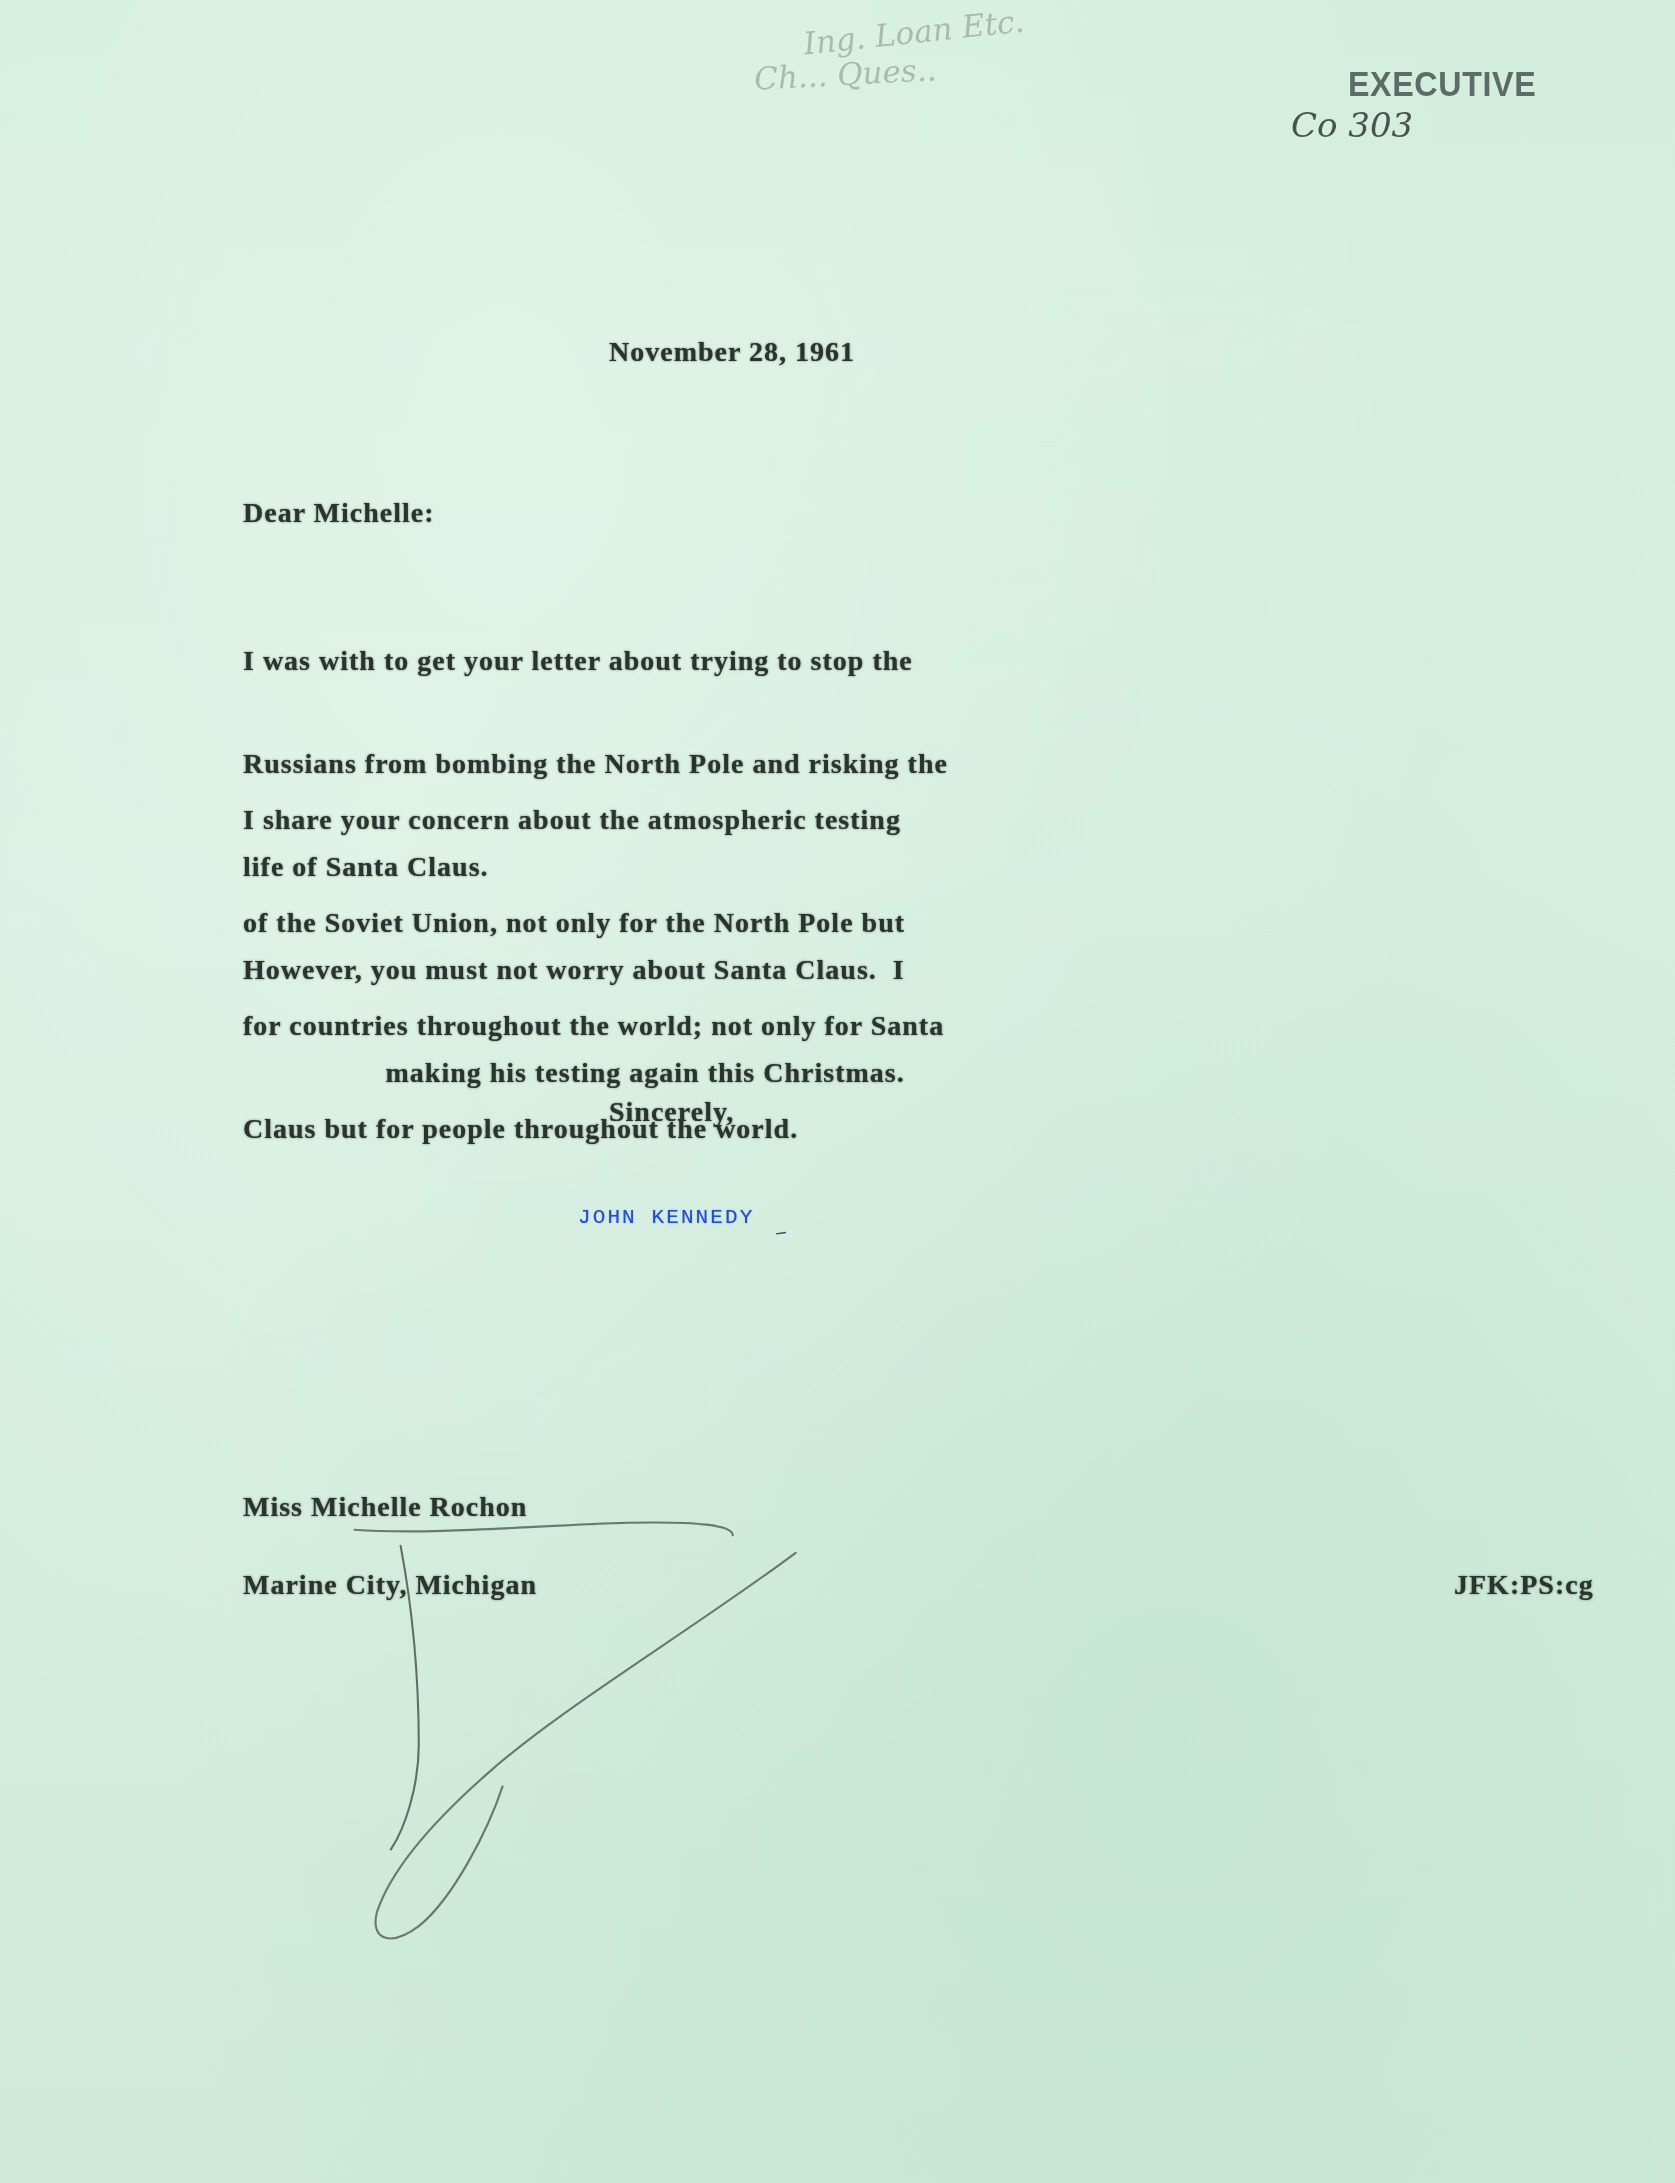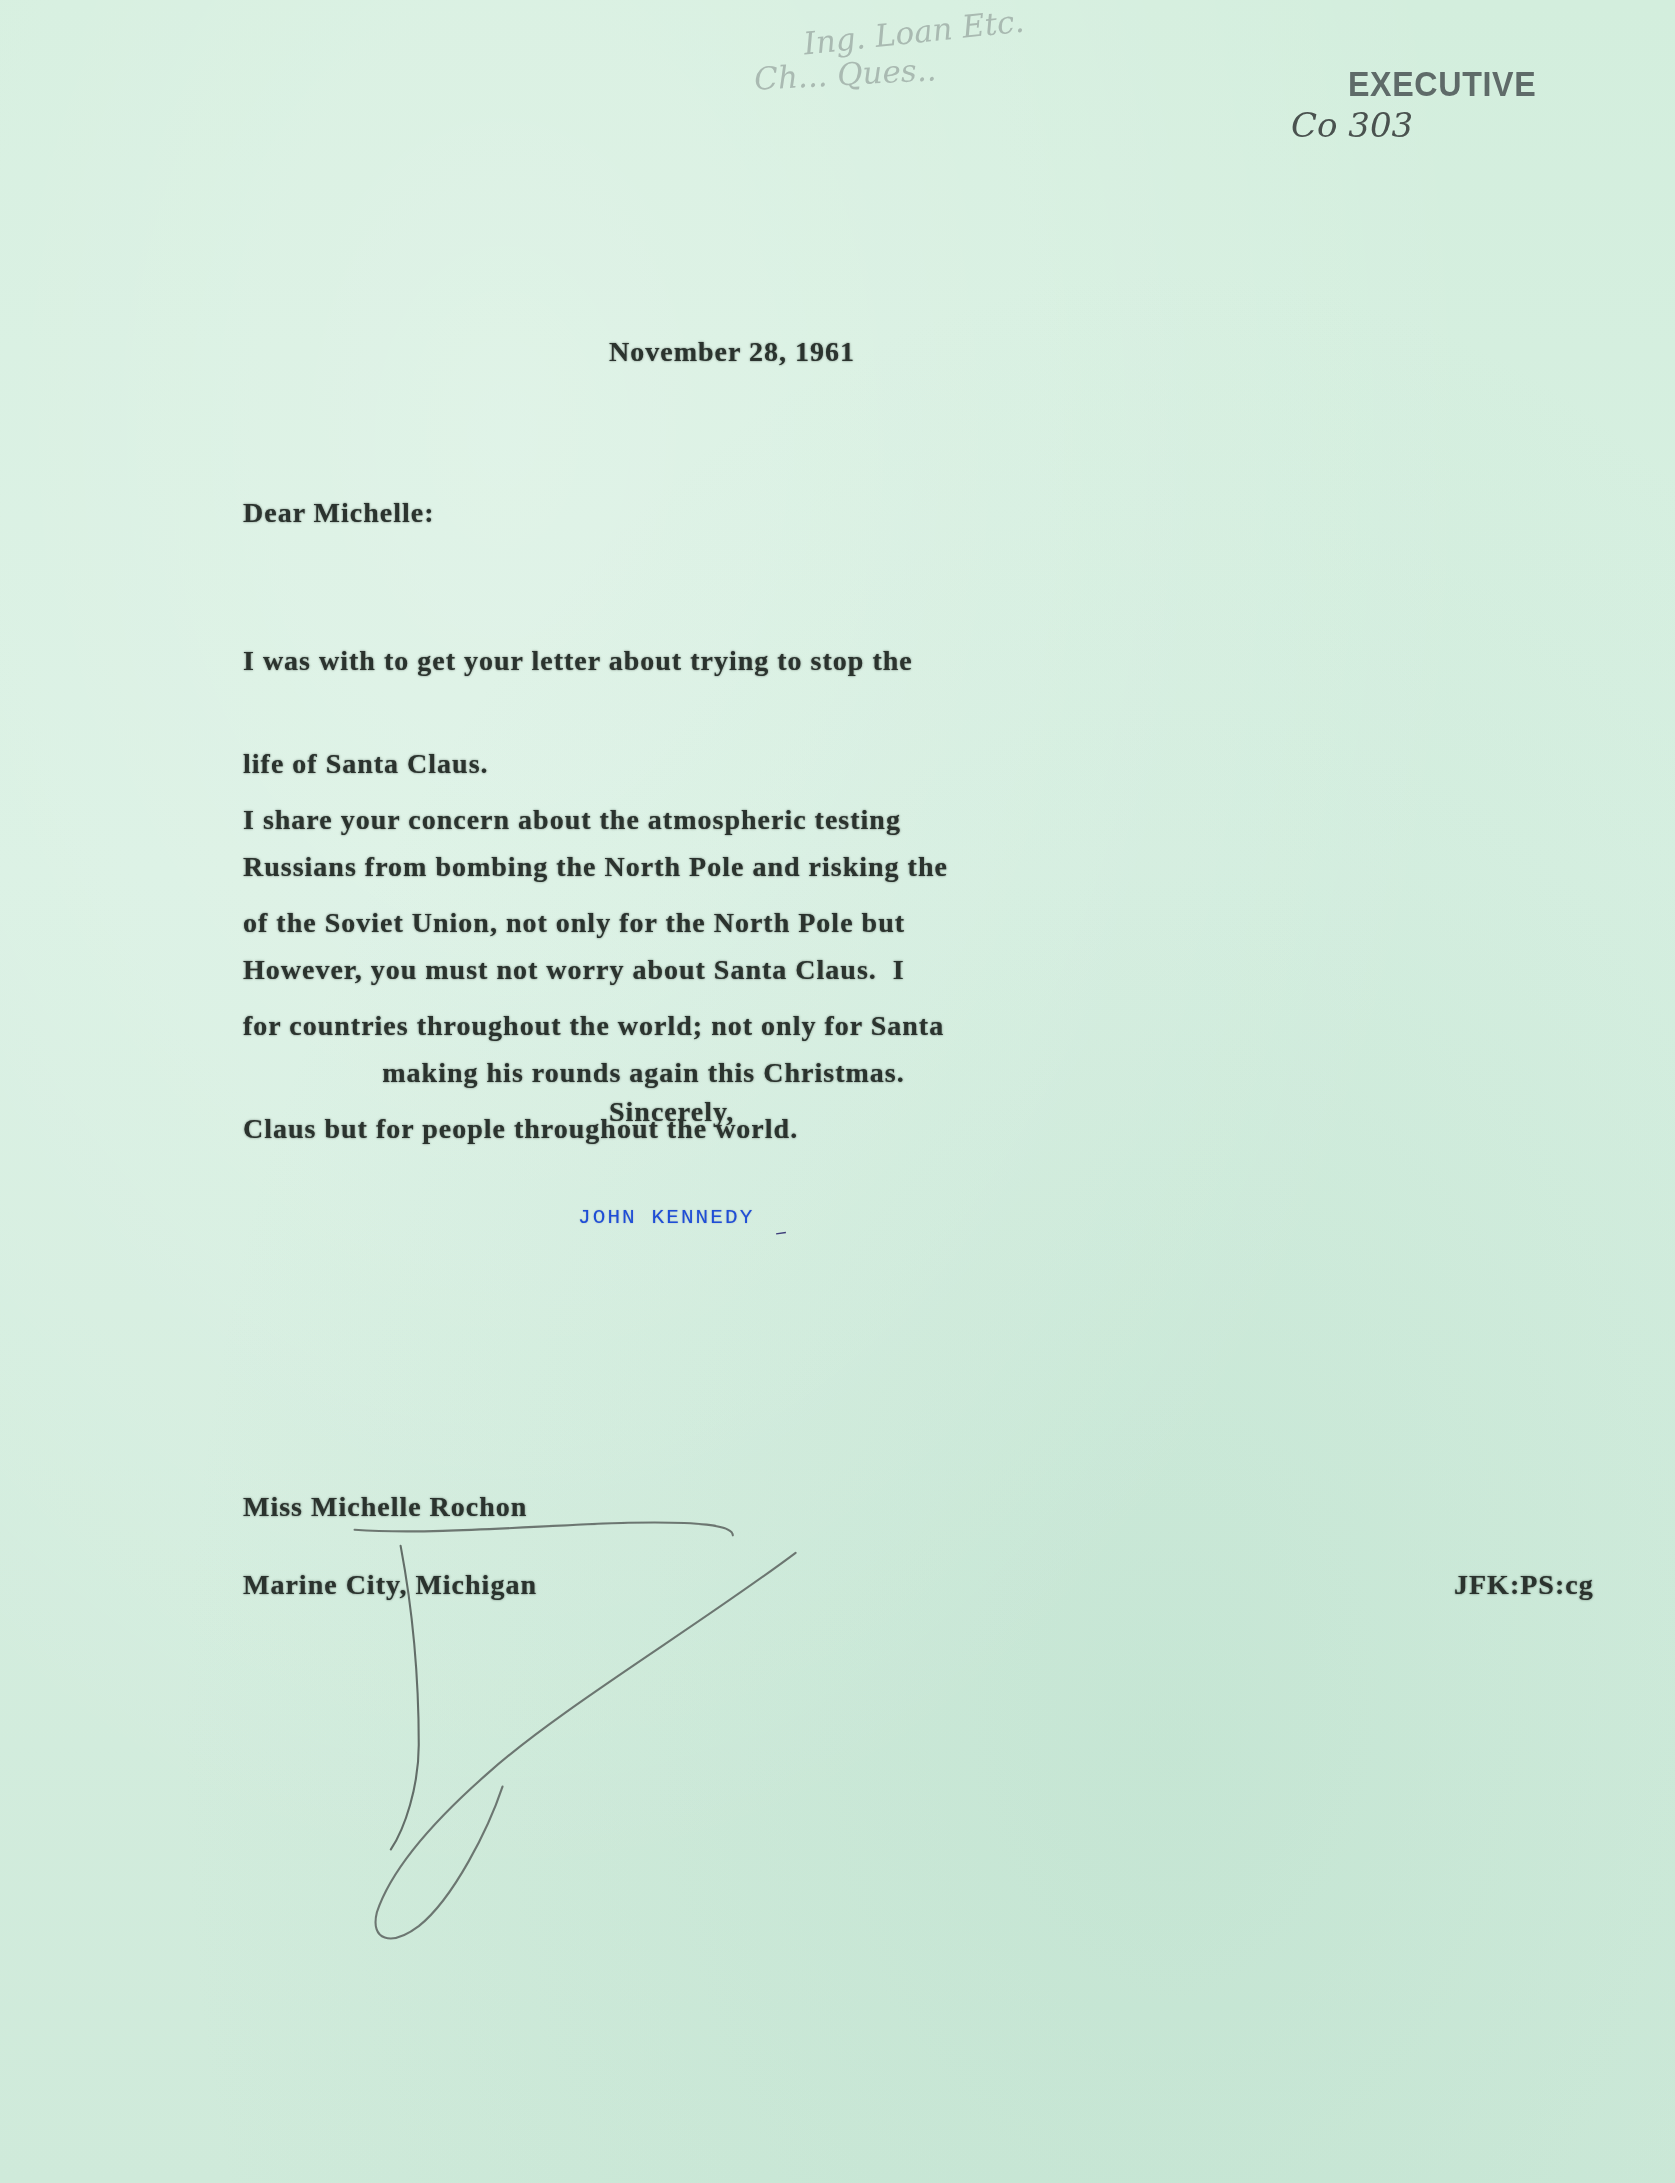--- a/index.html
+++ b/index.html
@@ -72,34 +72,34 @@
 <div class="stamp-exec">EXECUTIVE</div>
 
 <div class="pencil" style="left:1291px; top:105px; font-size:34px; color:#4a524f;">Co 303</div>
 
 <div class="typed" style="left:609px; top:336px;">November 28, 1961</div>
 
 <div class="typed" style="left:243px; top:497px;">Dear Michelle:</div>
 
 <div class="typed paragraph" style="top:577px;">
   <span class="body-line">I was with to get your letter about trying to stop the</span>
+  <span class="body-line">Russians from bombing the North Pole and risking the</span>
   <span class="body-line">life of Santa Claus.</span>
-  <span class="body-line">Russians from bombing the North Pole and risking the</span>
 </div>
 
 <div class="typed paragraph" style="top:736px;">
   <span class="body-line">I share your concern about the atmospheric testing</span>
   <span class="body-line">of the Soviet Union, not only for the North Pole but</span>
   <span class="body-line">for countries throughout the world; not only for Santa</span>
   <span class="body-line">Claus but for people throughout the world.</span>
 </div>
 
 <div class="typed paragraph" style="top:886px;text-align:right;">
   <span class="body-line">However, you must not worry about Santa Claus.  I</span>
-  <span class="body-line">making his rounds again this Christmas.</span>
+  <span class="body-line">making his testing again this Christmas.</span>
 </div>
 
 <div class="typed" style="left:609px; top:1096px;">Sincerely,</div>
 
 <div class="sig-typed">JOHN KENNEDY</div>
 
 <div class="typed" style="left:243px; top:1491px;">Miss Michelle Rochon</div>
 <div class="typed" style="left:243px; top:1569px;">Marine City, Michigan</div>
 
 <div class="typed" style="left:1432px; top:1569px;margin-left:22px;">JFK:PS:cg</div>

